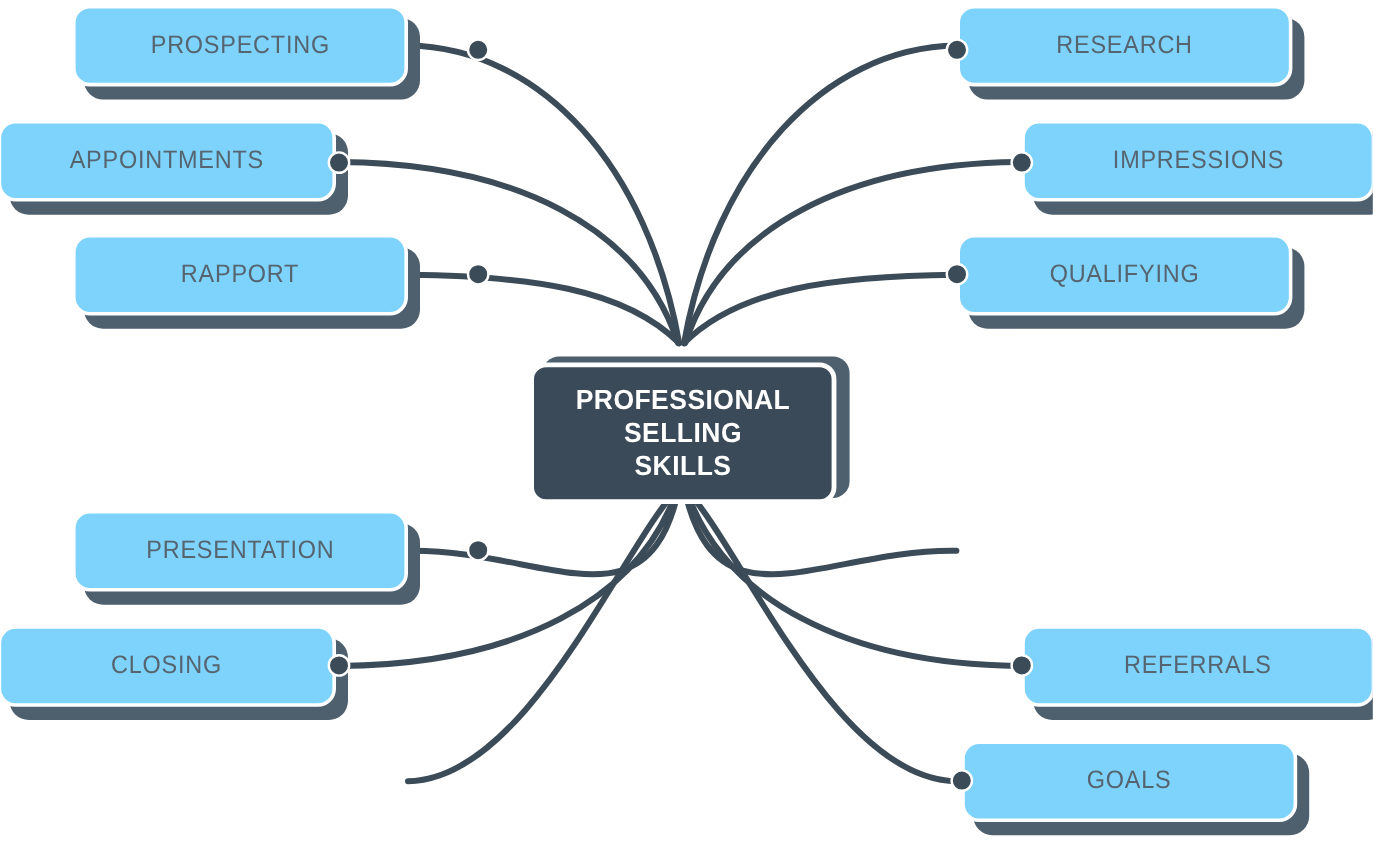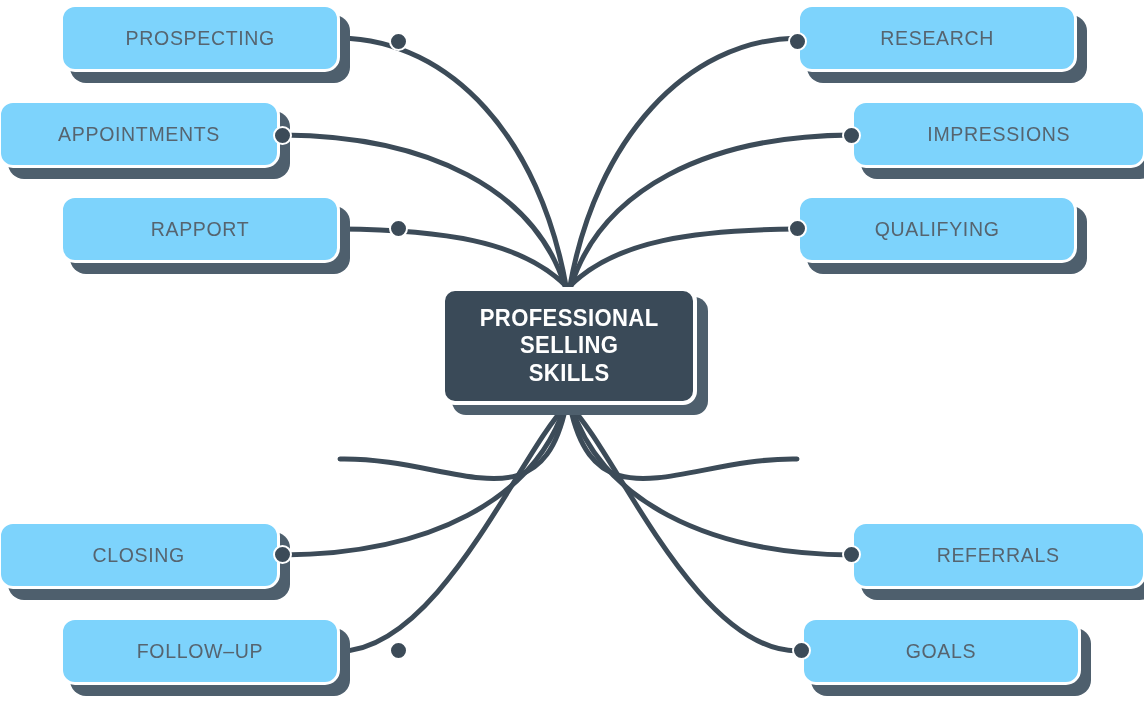--- a/index.html
+++ b/index.html
@@ -51,21 +51,21 @@
     box-sizing:border-box;
   }
 
   
   #central{position:absolute;}
   #central .plate{
     position:absolute;left:11px;top:11px;width:100%;height:100%;
     background:#4e5f6d;border-radius:14px;
   }
   #central .face{
-    position:absolute;left:0;top:1px;width:100%;height:100%;
+    position:absolute;left:0;top:16px;width:100%;height:100%;
     box-sizing:border-box;
     background:#3a4a58;
     border:4px solid #ffffff;
     border-radius:14px;
     display:flex;align-items:center;justify-content:center;
     text-align:center;
   }
   #central .label{
     color:#ffffff;
     font-size:23px;
@@ -153,36 +153,36 @@
     <div class="plate"></div>
     <div class="face">
       <span class="label">
         <span>PROFESSIONAL</span><br>
         <span>SELLING</span><br>
         <span>SKILLS</span>
       </span>
     </div>
   </div>
 
+  <div class="node" style="left:60px;top:425px;width:280px;height:68px;">
+    <div class="plate"></div>
+    <div class="face">
+      <span class="label">PRESENTATION</span>
+    </div>
+    <div class="dot" style="left:329px;top:24px;"></div>
+  </div>
 
   <div class="node" style="left:-2px;top:521px;width:282px;height:68px;">
     <div class="plate"></div>
     <div class="face">
       <span class="label">CLOSING</span>
     </div>
     <div class="dot" style="left:275px;top:24px;"></div>
   </div>
 
-  <div class="node" style="left:60px;top:617px;width:280px;height:68px;">
-    <div class="plate"></div>
-    <div class="face">
-      <span class="label">FOLLOW–UP</span>
-    </div>
-    <div class="dot" style="left:329px;top:24px;"></div>
-  </div>
 
 
   <div class="node" style="left:851px;top:521px;width:295px;height:68px;">
     <div class="plate"></div>
     <div class="face">
       <span class="label">REFERRALS</span>
     </div>
     <div class="dot" style="left:-9px;top:24px;"></div>
   </div>
 

